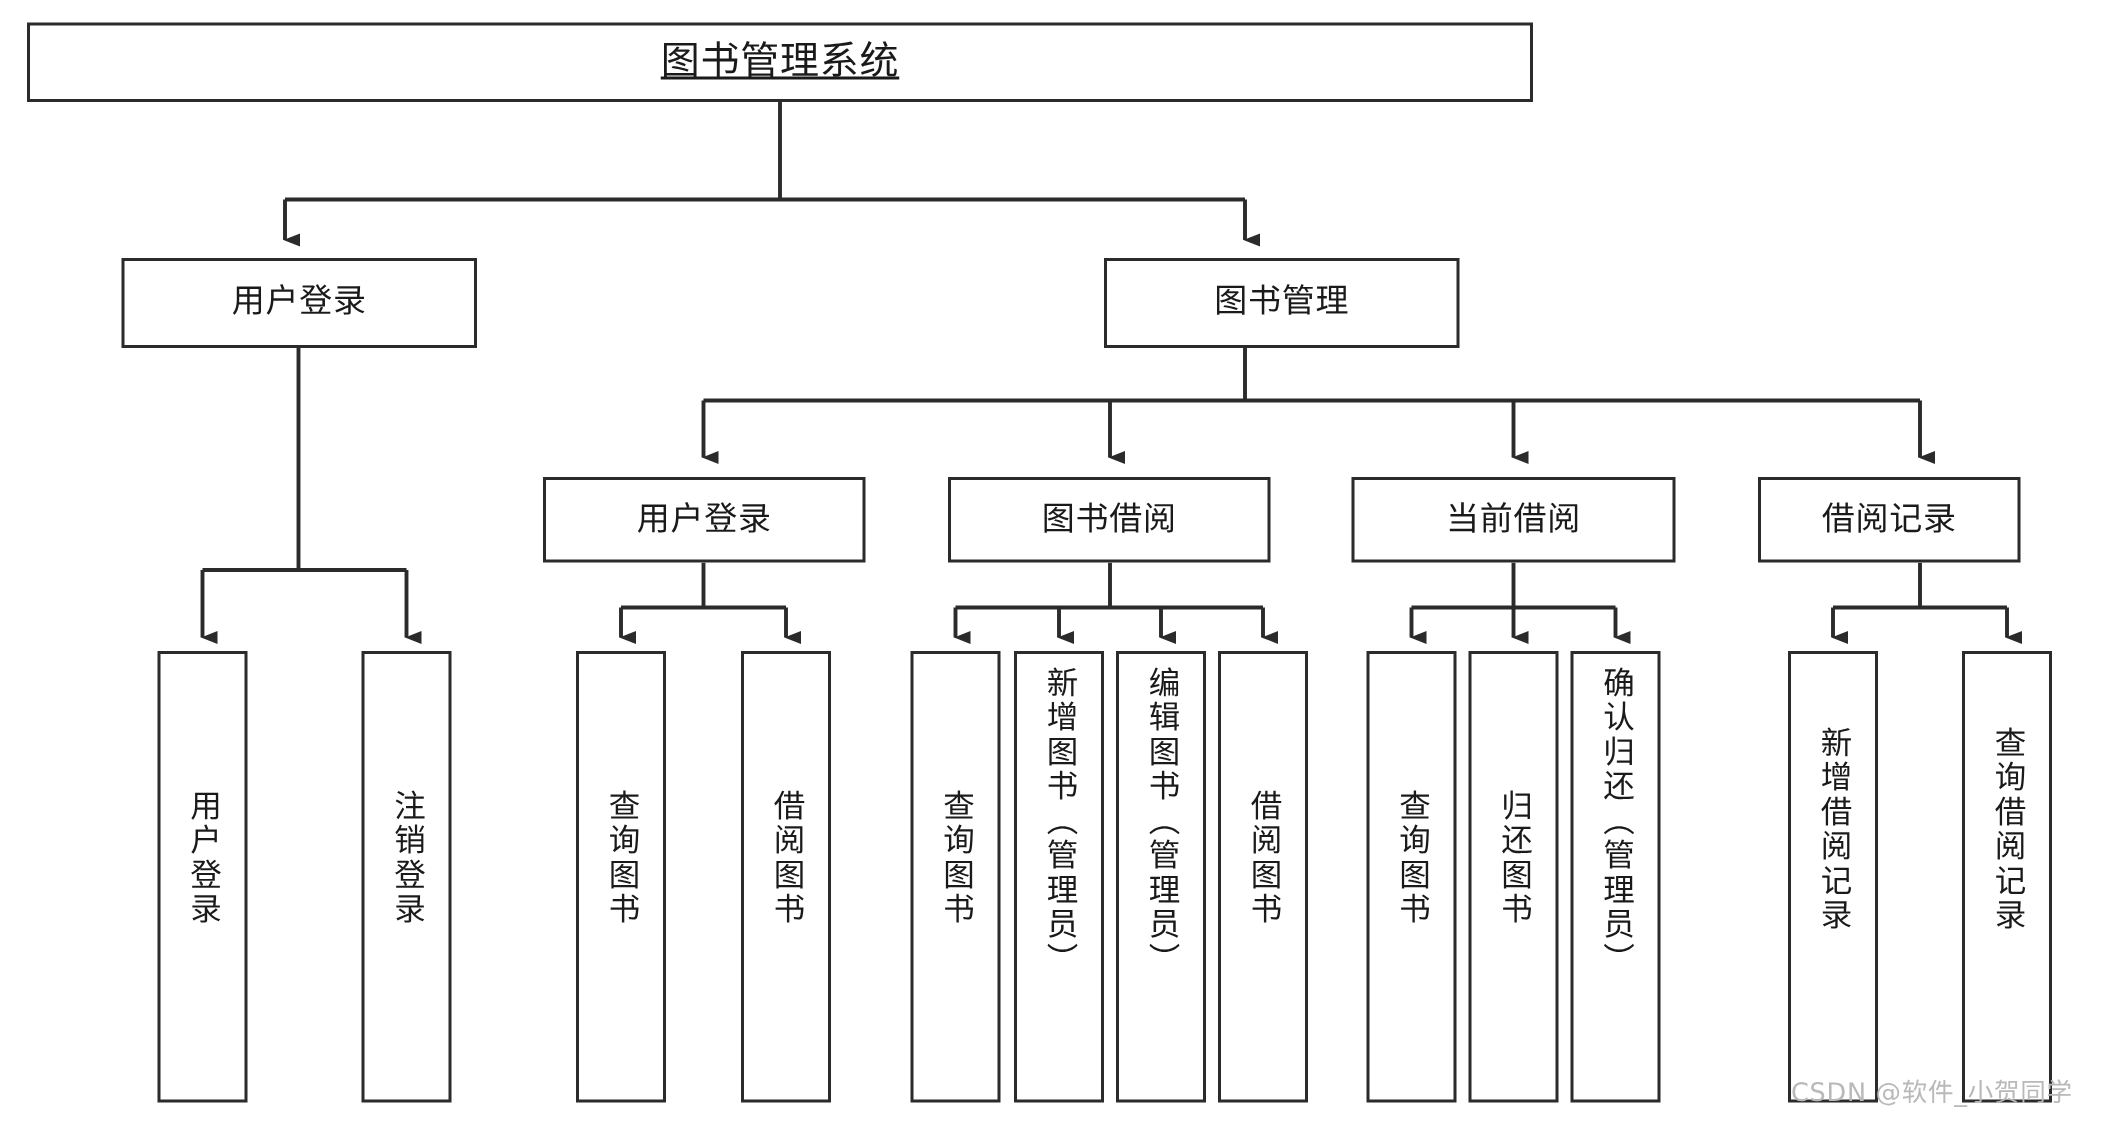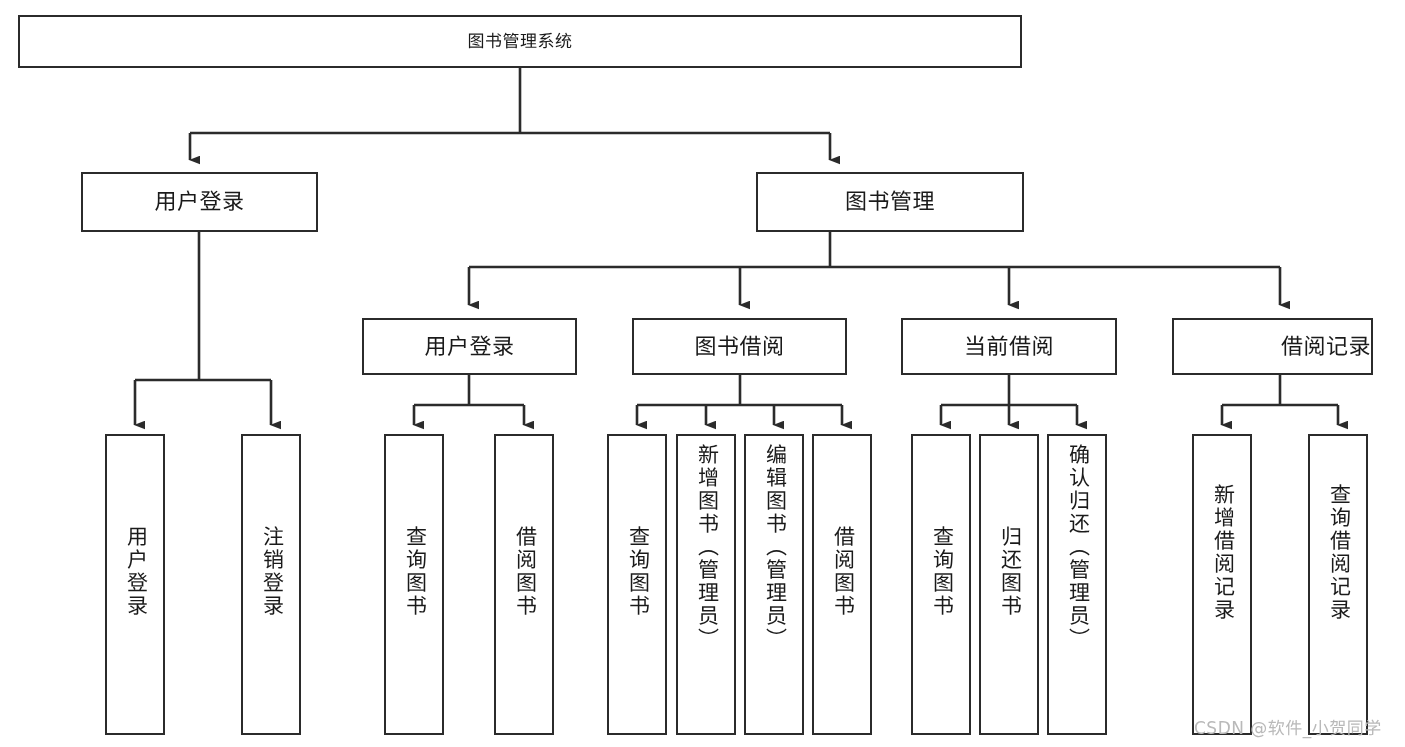--- a/index.html
+++ b/index.html
@@ -50,21 +50,21 @@
     align-items: flex-start;
     padding-top: 6px;
   }
   .node.vertical .node-label {
     writing-mode: vertical-rl;
     text-orientation: upright;
     font-size: 21px;
     letter-spacing: 2px;
     white-space: nowrap;
   }
-  .node.root .node-label { font-size: 17px; }
+  .node.root .node-label { font-size: 26px; text-decoration: underline; }
   .watermark {
     position: absolute;
     color: #b9b9b9;
     font-size: 17px;
     white-space: nowrap;
     letter-spacing: 0.5px;
   }
 </style>
 </head>
 <body>
@@ -121,34 +121,34 @@
     </g>
   </svg>
 
   <div class="node horizontal root" style="left:18px; top:15px; width:1004px; height:53px;">
     <span class="node-label">图书管理系统</span>
   </div>
 
   <div class="node horizontal" style="left:81px; top:172px; width:237px; height:60px;">
     <span class="node-label">用户登录</span>
   </div>
-  <div class="node horizontal" style="left:756px; top:172px; width:268px; height:60px;">
+  <div class="node horizontal" style="left:736px; top:172px; width:237px; height:60px;">
     <span class="node-label">图书管理</span>
   </div>
 
   <div class="node horizontal" style="left:362px; top:318px; width:215px; height:57px;">
     <span class="node-label">用户登录</span>
   </div>
   <div class="node horizontal" style="left:901px; top:318px; width:216px; height:57px;">
     <span class="node-label">当前借阅</span>
   </div>
   <div class="node horizontal" style="left:632px; top:318px; width:215px; height:57px;">
     <span class="node-label">图书借阅</span>
   </div>
-  <div class="node horizontal" style="left:1172px; top:318px; width:201px; height:57px;justify-content:flex-end;">
+  <div class="node horizontal" style="left:1172px; top:318px; width:175px; height:57px;">
     <span class="node-label">借阅记录</span>
   </div>
 
   <div class="node vertical" style="left:105px; top:434px; width:60px; height:301px; padding-top:90px;">
     <span class="node-label">用户登录</span>
   </div>
   <div class="node vertical" style="left:241px; top:434px; width:60px; height:301px; padding-top:90px;">
     <span class="node-label">注销登录</span>
   </div>
 

